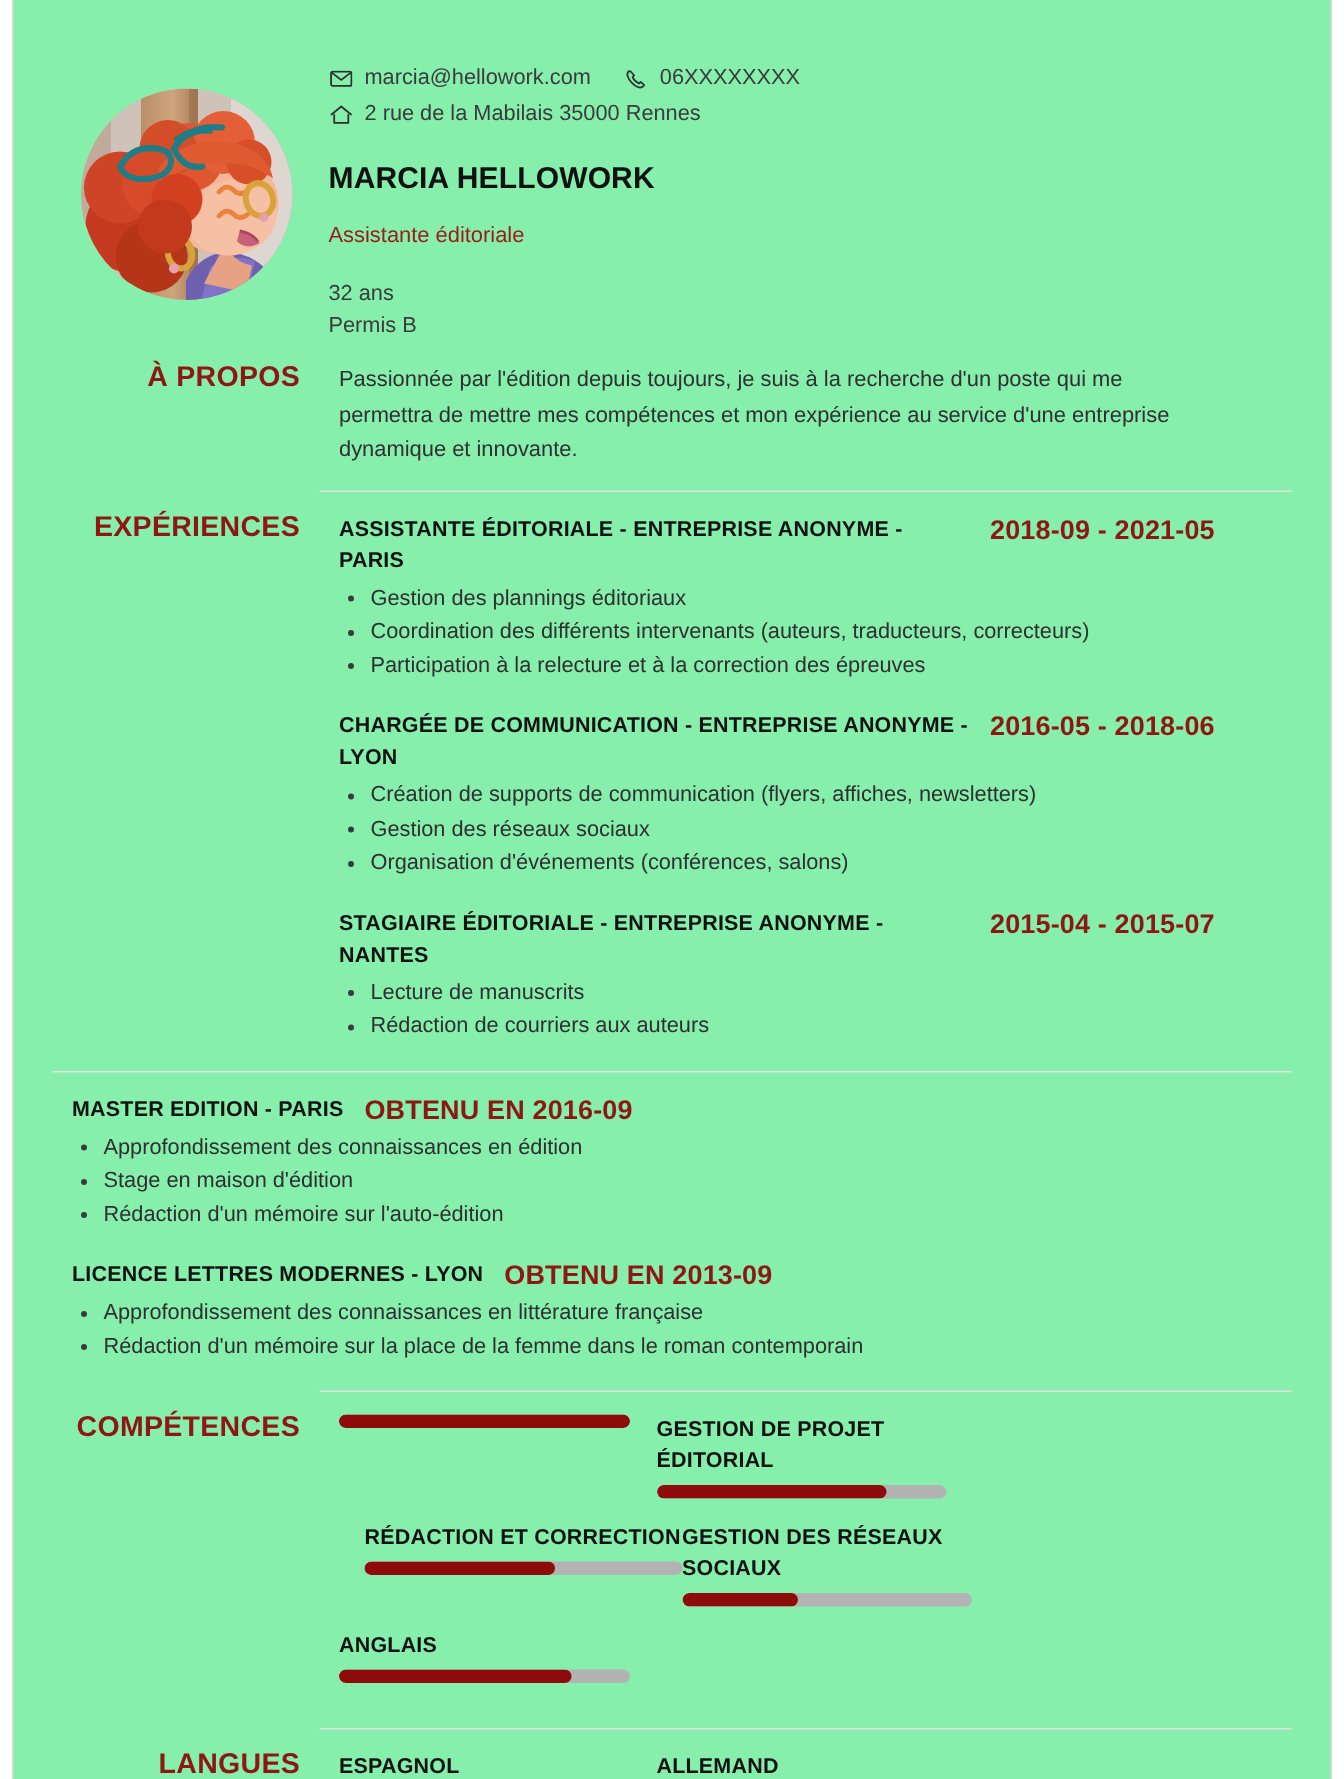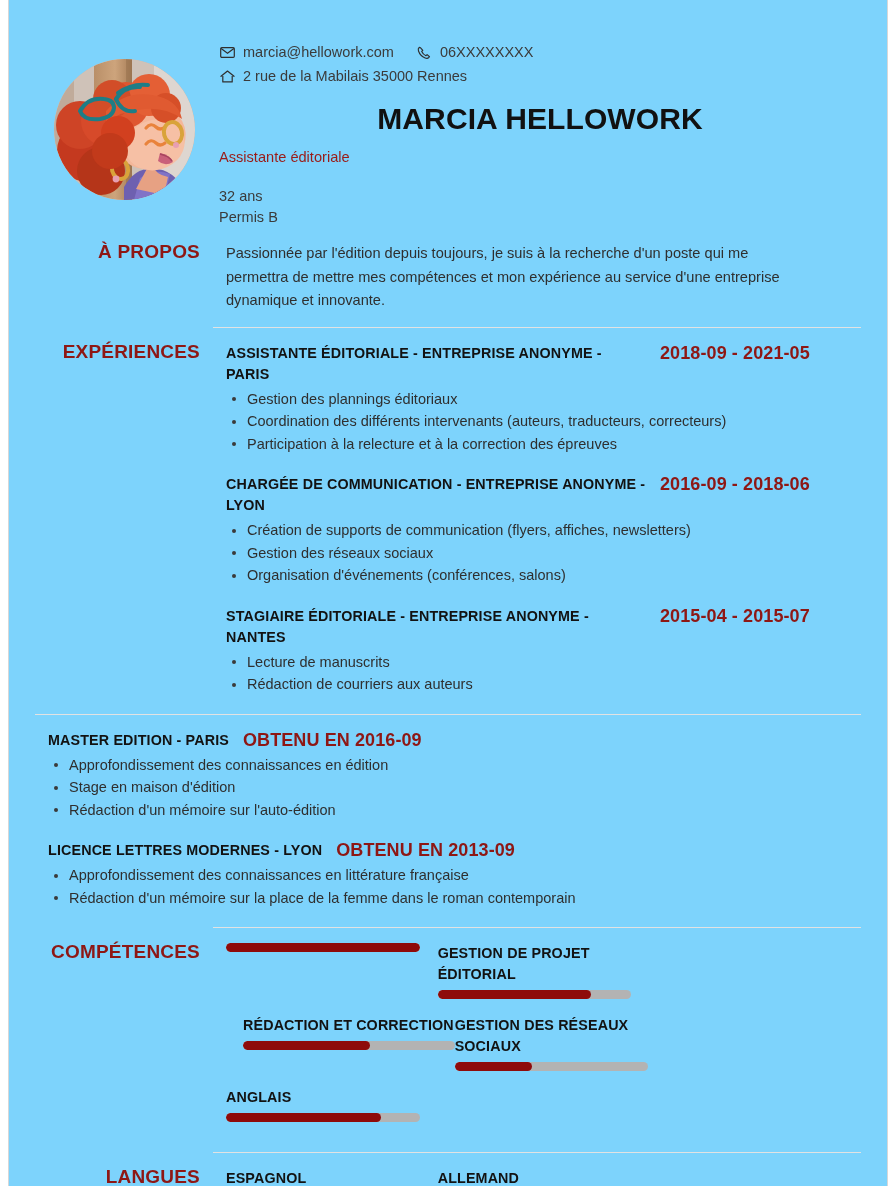--- a/index.html
+++ b/index.html
@@ -21,21 +21,21 @@
   }
   .sheet {
     position: absolute;
     left: 8px;
     top: 0px;
     width: 880px;
     height: 1186px;
     box-sizing: border-box;
     border-left: 1px solid #d7d7d7;
     border-right: 1px solid #d7d7d7;
-    background: #7dd3fc;
+    background: #86efac;
     text-decoration: underline;
   }
   .inner {
     position: absolute;
     left: 0;
     top: 0;
     width: 878px;
     padding: 30px 26px 0 26px;
     box-sizing: border-box;
   }
@@ -86,28 +86,27 @@
     display: inline-flex;
     width: 17px;
     height: 15px;
     margin-right: 7px;
     align-items: center;
     justify-content: center;
   }
   .ci-icon svg { display: block; }
 
   .full-name {
-    font-size: 30px;
+    font-size: 20px;
     font-weight: bold;
     color: #111111;
     letter-spacing: 0.1px;
     margin-top: 16px;
     margin-bottom: 0;
     line-height: 30px;
-    text-align: center;
   }
   .job-title {
     color: #9a1b17;
     font-size: 14.6px;
     line-height: 20px;
     margin-top: 13px;
   }
   .meta-line {
     color: #3b3b3b;
     font-size: 14.5px;
@@ -375,21 +374,21 @@
         <ul class="bullets">
           <li>Gestion des plannings éditoriaux</li>
           <li>Coordination des différents intervenants (auteurs, traducteurs, correcteurs)</li>
           <li>Participation à la relecture et à la correction des épreuves</li>
         </ul>
       </div>
 
       <div class="entry">
         <div class="entry-head">
           <div class="entry-title">CHARGÉE DE COMMUNICATION - ENTREPRISE ANONYME - LYON</div>
-          <div class="entry-date">2016-09 - 2018-06</div>
+          <div class="entry-date">2016-05 - 2018-06</div>
         </div>
         <ul class="bullets">
           <li>Création de supports de communication (flyers, affiches, newsletters)</li>
           <li>Gestion des réseaux sociaux</li>
           <li>Organisation d'événements (conférences, salons)</li>
         </ul>
       </div>
 
       <div class="entry">
         <div class="entry-head">

